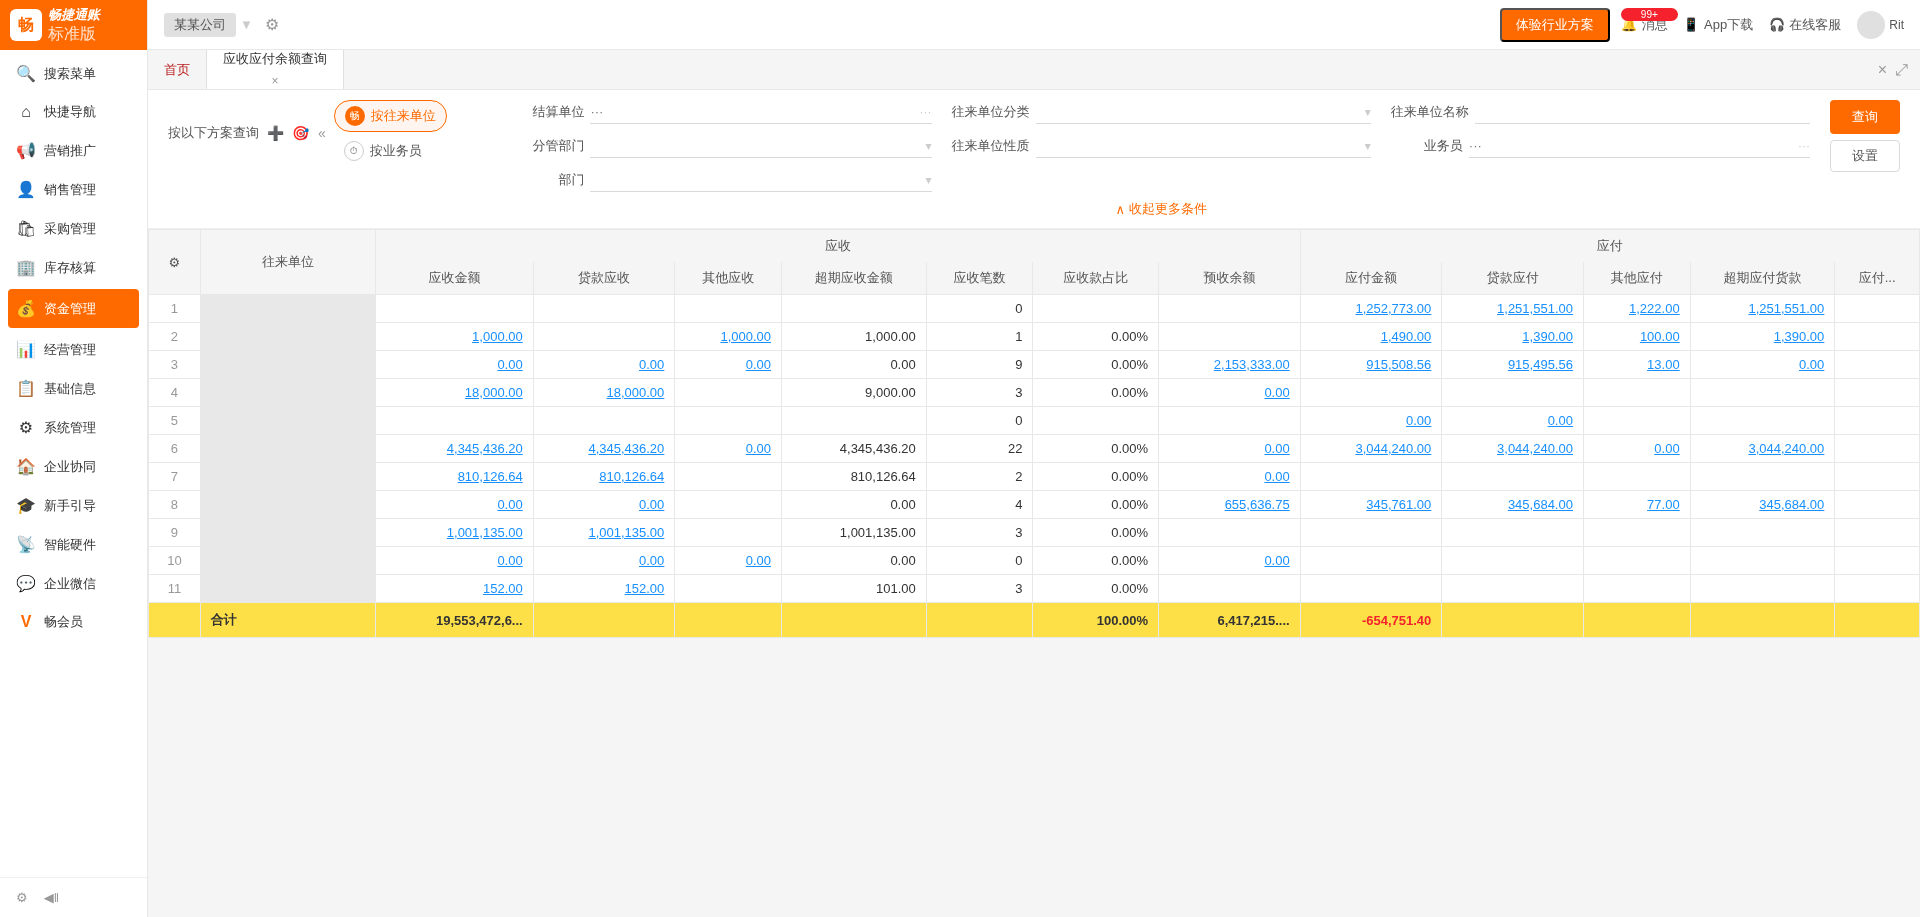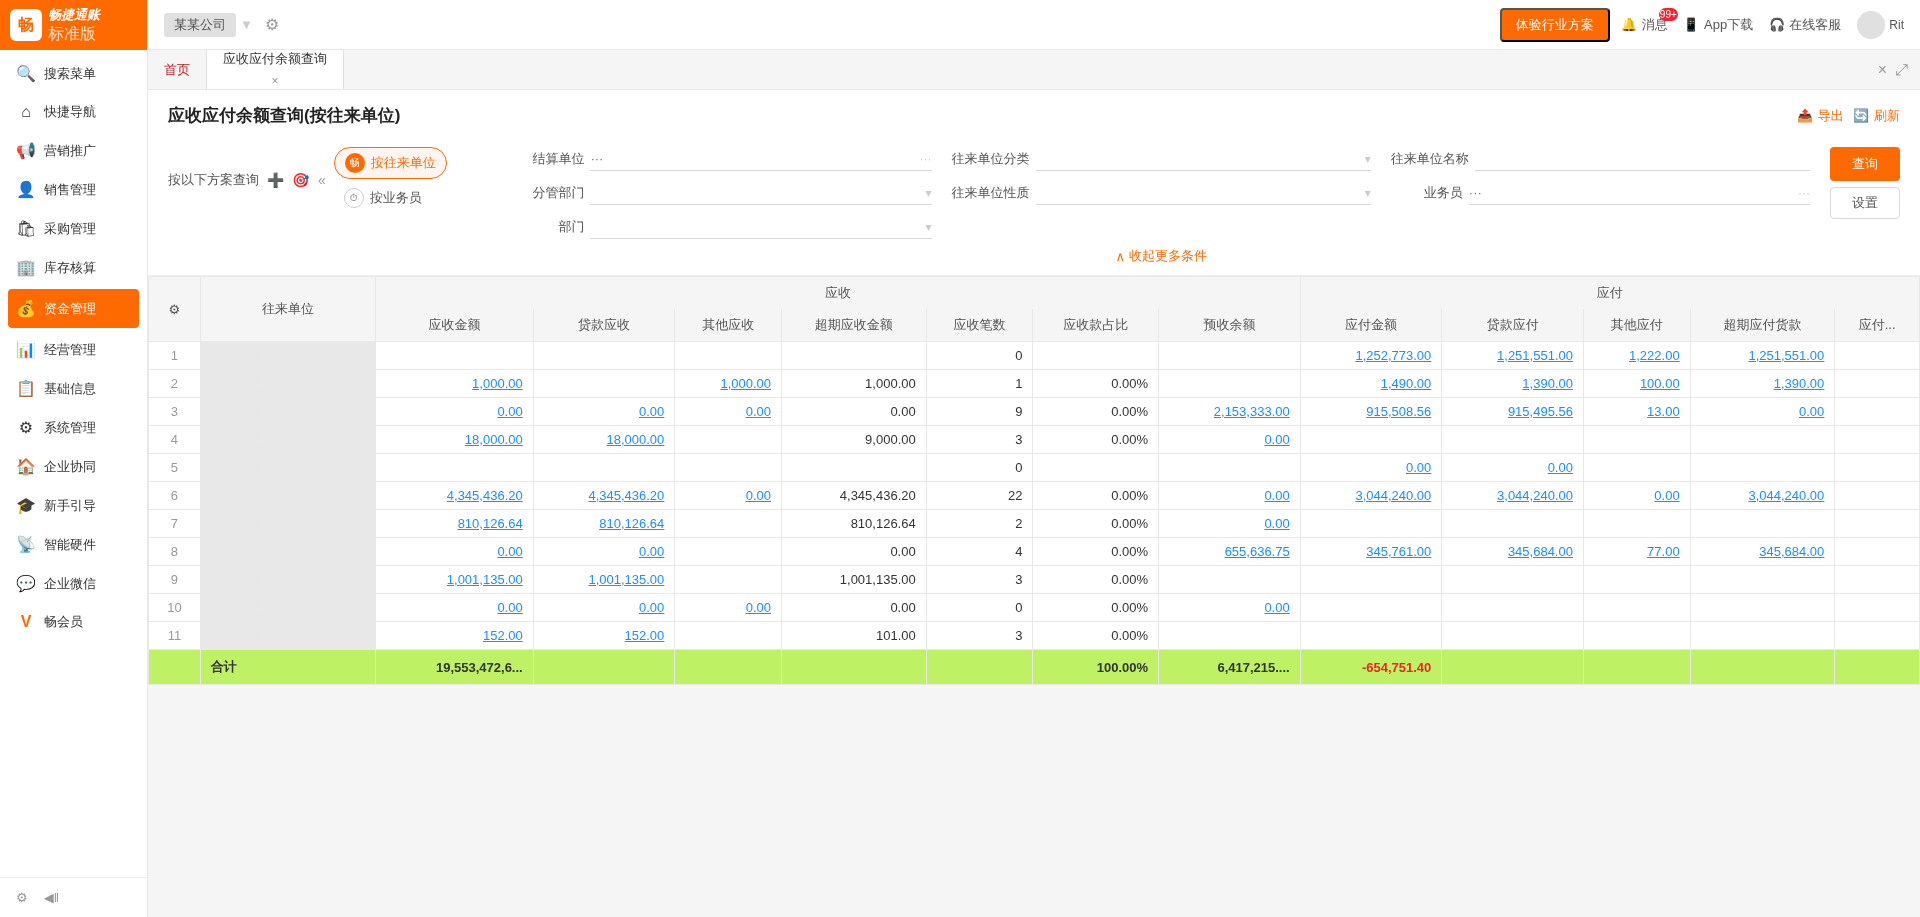--- a/index.html
+++ b/index.html
@@ -19,21 +19,21 @@
     .main { flex: 1; display: flex; flex-direction: column; overflow: hidden; }
 
     
     .topbar { height: 50px; background: #fff; display: flex; align-items: center; padding: 0 16px; gap: 12px; border-bottom: 1px solid #e8e8e8; flex-shrink: 0; }
     .topbar-breadcrumb { color: #999; font-size: 12px; display: flex; align-items: center; gap: 4px; }
     .topbar-divider { color: #ccc; }
     .topbar-spacer { flex: 1; }
     .topbar-promo { background: #ff6a00; color: #fff; padding: 6px 14px; border-radius: 4px; cursor: pointer; font-size: 13px; }
     .topbar-actions { display: flex; align-items: center; gap: 16px; color: #555; }
     .topbar-badge { position: relative; display: inline-block; }
-    .badge-count { position: absolute; top: -8px; right: -10px; background: #f5222d; color: #fff; font-size: 10px; border-radius: 10px; padding: 1px 1px; text-align: right; }
+    .badge-count { position: absolute; top: -8px; right: -10px; background: #f5222d; color: #fff; font-size: 10px; border-radius: 10px; padding: 1px 20px; text-align: right; }
     .topbar-action-item { display: flex; align-items: center; gap: 4px; cursor: pointer; color: #555; }
     .topbar-avatar { width: 28px; height: 28px; background: #e0e0e0; border-radius: 50%; }
     .topbar-username { color: #555; font-size: 12px; }
 
     
     .tabbar { height: 40px; background: #f5f5f5; display: flex; align-items: center; border-bottom: 1px solid #e8e8e8; flex-shrink: 0; }
     .tab { height: 100%; padding: 0 16px; display: flex; align-items: center; gap: 6px; cursor: pointer; color: #555; border-right: 1px solid #e0e0e0; font-size: 13px; }
     .tab.active { background: #fff; color: #333; font-weight: 500; flex-direction: column; }
     .tab-home { color: #b91c1c; }
     .tab-close { color: #999; font-size: 12px; cursor: pointer; }
@@ -72,21 +72,21 @@
     .table-wrapper { overflow-x: auto; }
     table { width: 100%; border-collapse: collapse; font-size: 12px; }
     thead tr th { background: #f5f5f5; border: 1px solid #e8e8e8; padding: 7px 10px; text-align: center; color: #555; font-weight: 500; white-space: nowrap; }
     thead tr.header-group th { border-bottom: none; }
     thead tr.header-sub th { border-top: none; }
     tbody tr td { border: 1px solid #e8e8e8; padding: 6px 10px; text-align: right; color: #333; white-space: nowrap; }
     tbody tr td:first-child { text-align: center; color: #999; }
     tbody tr td:nth-child(2) { text-align: left; color: #333; }
     tbody tr td a { color: #1890ff; text-decoration: underline; cursor: pointer; }
     .col-setting { text-align: center !important; }
-    tfoot tr td { background: #bef264; border: 1px solid #e8e8e8; padding: 8px 10px; text-align: right; font-weight: bold; color: #333; }
+    tfoot tr td { background: #fde047; border: 1px solid #e8e8e8; padding: 8px 10px; text-align: right; font-weight: bold; color: #333; }
     tfoot tr td:first-child { text-align: center; }
     tfoot tr td:nth-child(2) { text-align: left; }
     .negative { color: #f5222d !important; }
 
     .filter-grid { display: grid; grid-template-columns: 1fr 1fr 1fr; gap: 10px 20px; align-items: center; }
     .filter-cell { display: flex; align-items: center; gap: 6px; }
     .filter-cell-label { color: #555; font-size: 13px; min-width: 72px; text-align: right; flex-shrink: 0; }
     .filter-cell-input { flex: 1; display: flex; align-items: center; border-bottom: 1px solid #d9d9d9; padding: 4px 0; }
     .filter-cell-input input, .filter-cell-input select { border: none; outline: none; font-size: 13px; background: transparent; flex: 1; color: #333; }
     .filter-cell-input .icon { color: #ccc; font-size: 12px; }
@@ -211,33 +211,20 @@
     </div>
     <div class="tab-window-controls">
       <span class="win-btn">×</span>
       <span class="win-btn">⤢</span>
     </div>
   </div>
 
   <div class="content">
     <div class="page">
 
-      <div class="page-header">
-        <h2 class="page-title">应收应付余额查询(按往来单位)</h2>
-        <div class="page-header-actions">
-          <button class="btn-export">
-            <span>📤</span>
-            <span>导出</span>
-          </button>
-          <button class="btn-refresh">
-            <span>🔄</span>
-            <span>刷新</span>
-          </button>
-        </div>
-      </div>
 
       <div class="filter-area">
         <div style="display:flex;gap:20px;align-items:flex-start;">
           <div style="flex:1;">
 
             <div class="filter-method">
               <span class="filter-label">按以下方案查询</span>
               <span class="filter-icon">➕</span>
               <span class="filter-icon">🎯</span>
               <span class="filter-icon">«</span>

